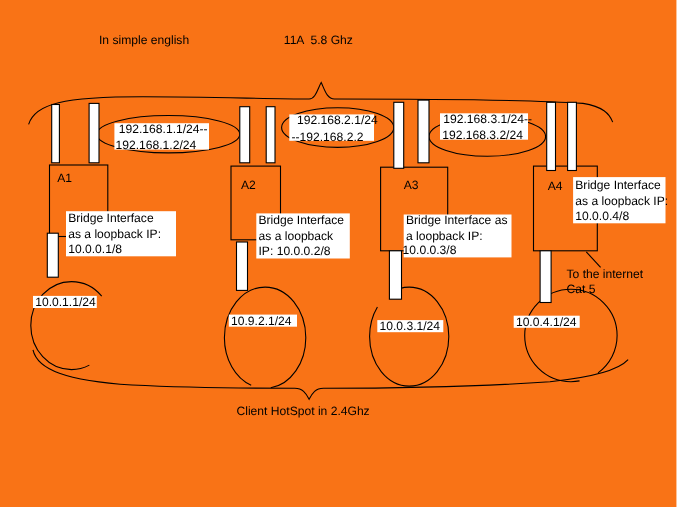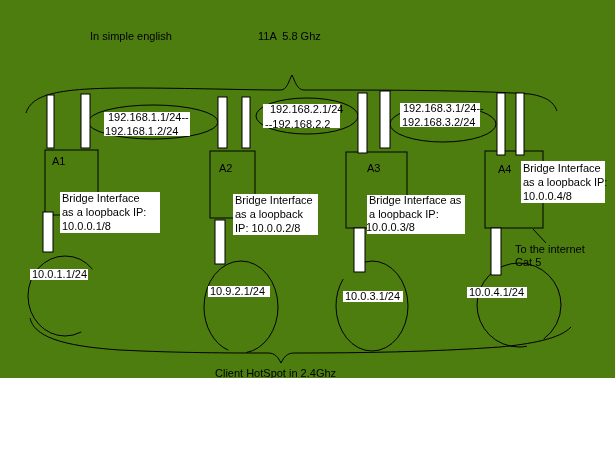--- a/index.html
+++ b/index.html
@@ -1,16 +1,16 @@
 <!DOCTYPE html>
 <html><head>
 <meta charset="utf-8">
 <style>
   html,body{margin:0;padding:0;background:#ffffff;}
-  .stage{position:relative;width:615px;height:378px;background:#4d7c0f;overflow:hidden;}
+  .stage{position:relative;width:615px;height:461px;background:#f97316;overflow:hidden;}
   svg{display:block;}
   svg text{
     font-family:"Liberation Sans", sans-serif;
     font-size:11px;
     fill:#000000;
     white-space:pre;
   }
   .ink{stroke:#000000;stroke-width:1;fill:none;}
   .box{stroke:#000000;stroke-width:1;fill:none;}
   .port{stroke:#000000;stroke-width:1;fill:#ffffff;}

